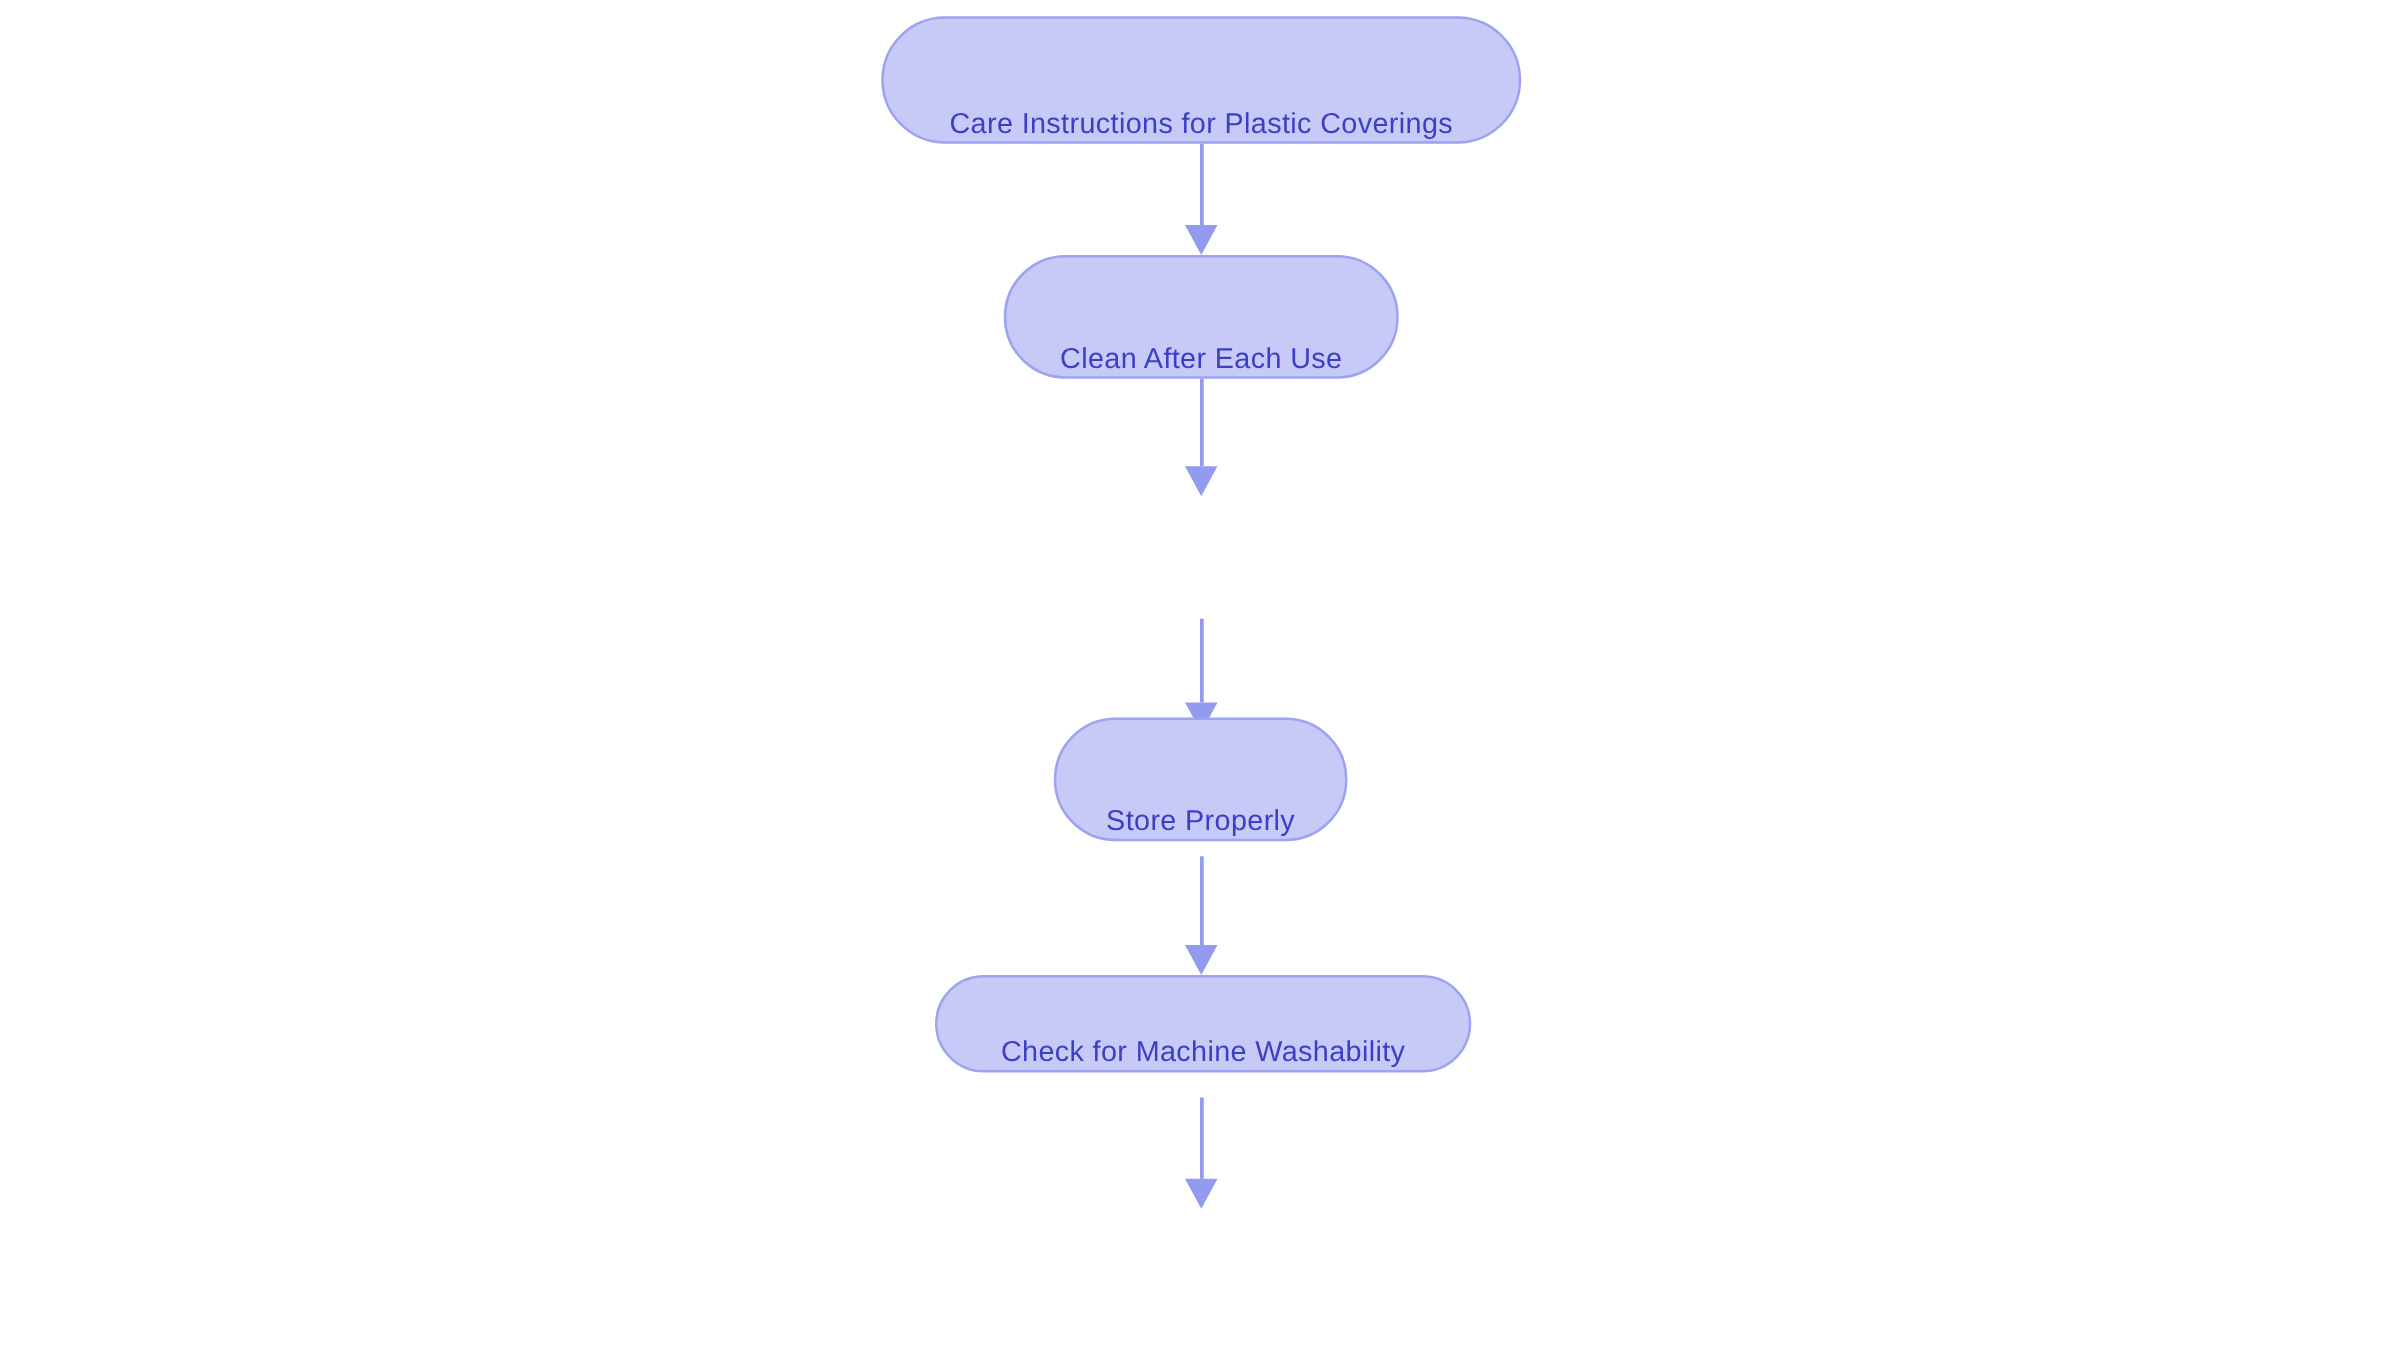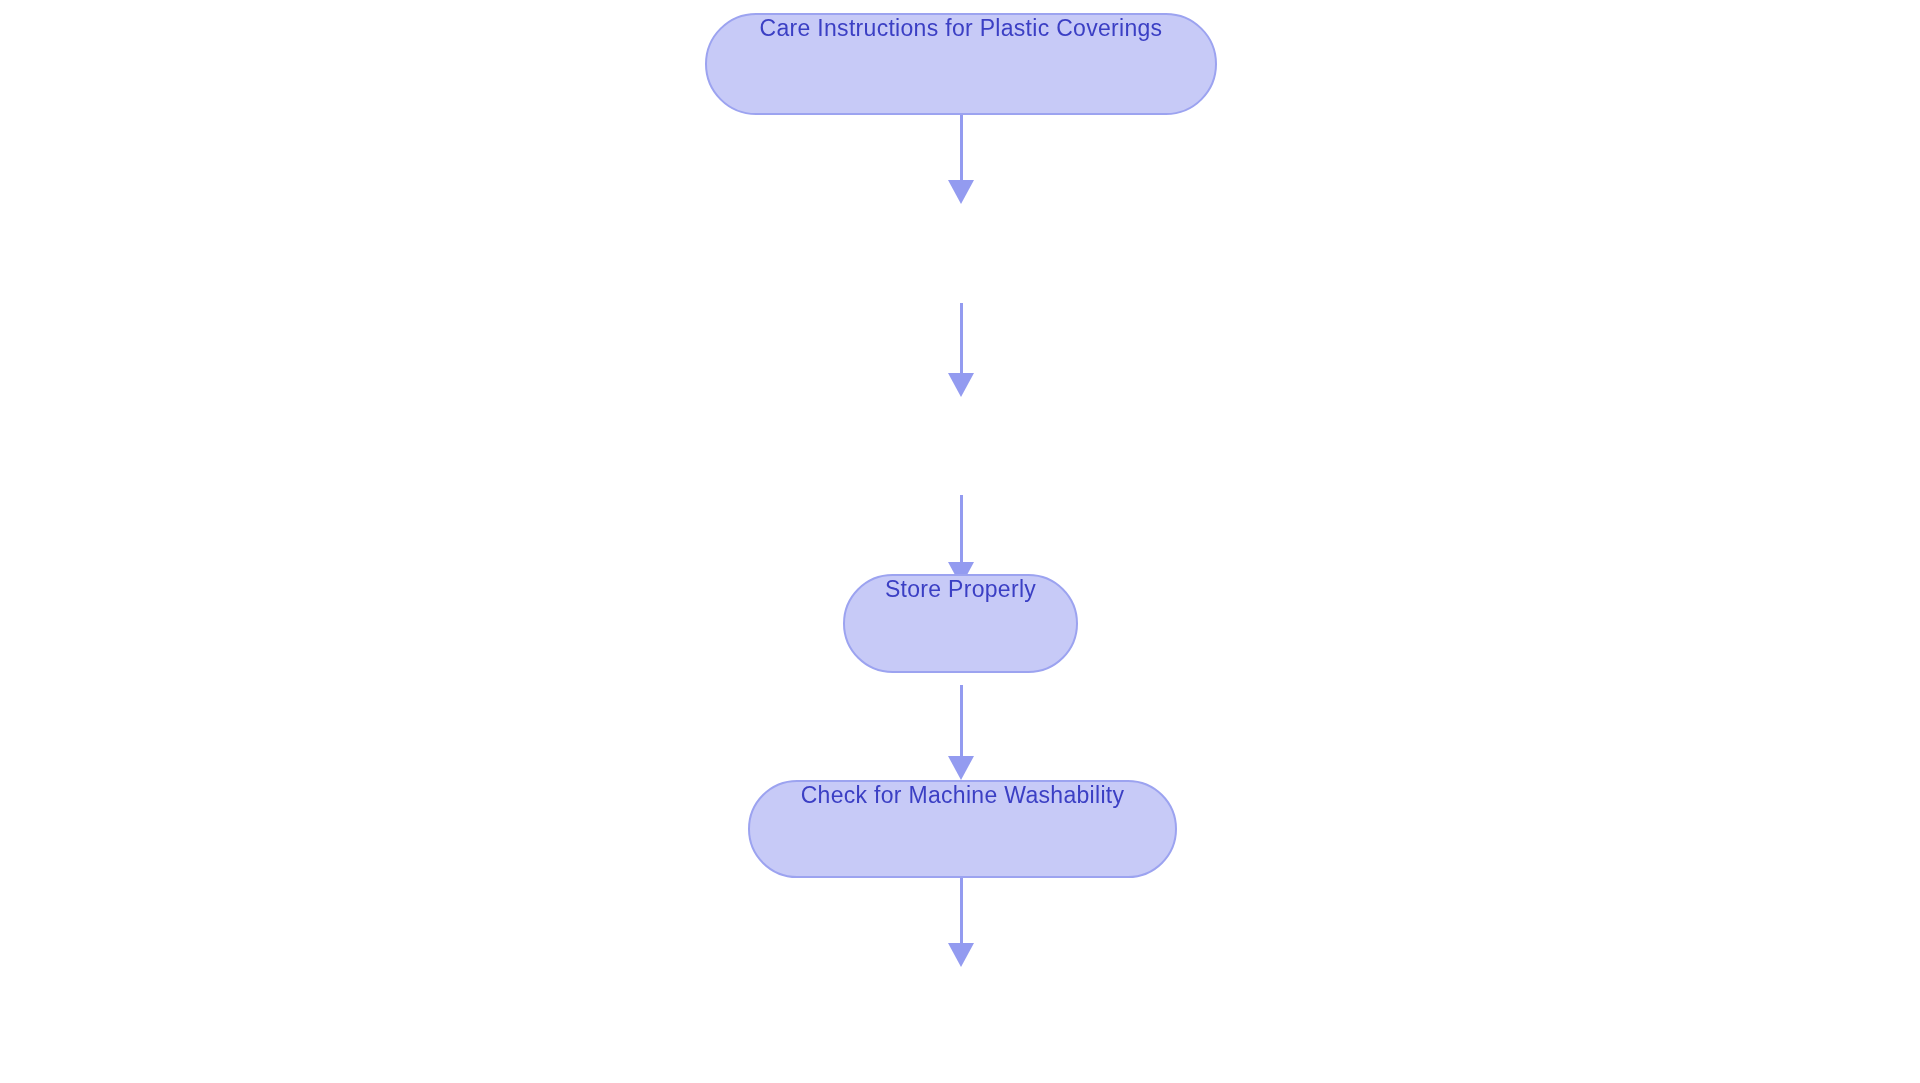--- a/index.html
+++ b/index.html
@@ -15,36 +15,36 @@
     background: var(--background, #ffffff);
     overflow: hidden;
   }
   .node {
     position: absolute;
     box-sizing: border-box;
     background: var(--node-fill, #c7caf7);
     border: 2px solid var(--node-border, #9ca3f0);
     border-radius: 999px;
     display: flex;
-    align-items: flex-start;
+    align-items: flex-end;
     justify-content: center;
     text-align: center;
   }
   .node span {
     color: var(--node-text, #3b3fc4);
     font-size: 23px;
     letter-spacing: 0.3px;
     line-height: 1.2;
     white-space: nowrap;
   }
   .n1 { left: 705px; top: 13px;  width: 512px; height: 102px; }
   .n2 { left: 803px; top: 204px; width: 316px; height: 99px;  }
   .n3 { left: 793px; top: 397px; width: 334px; height: 98px;  }
   .n4 { left: 843px; top: 574px; width: 235px; height: 99px;  }
-  .n5 { left: 748px; top: 780px; width: 429px; height: 98px;  }
+  .n5 { left: 748px; top: 780px; width: 429px; height: 78px;  }
   .n6 { left: 848px; top: 967px; width: 225px; height: 100px; }
 
   .edge {
     position: absolute;
     left: 948px;
     width: 26px;
     display: flex;
     flex-direction: column;
     align-items: center;
   }
@@ -73,20 +73,23 @@
 
   <div class="node n1">
     <span>Care Instructions for Plastic Coverings</span>
   </div>
 
   <div class="edge e1">
     <div class="line"></div>
     <div class="head"></div>
   </div>
 
+  <div class="node n2">
+    <span>Clean After Each Use</span>
+  </div>
 
   <div class="edge e2">
     <div class="line"></div>
     <div class="head"></div>
   </div>
 
 
   <div class="edge e3">
     <div class="line"></div>
     <div class="head"></div>

